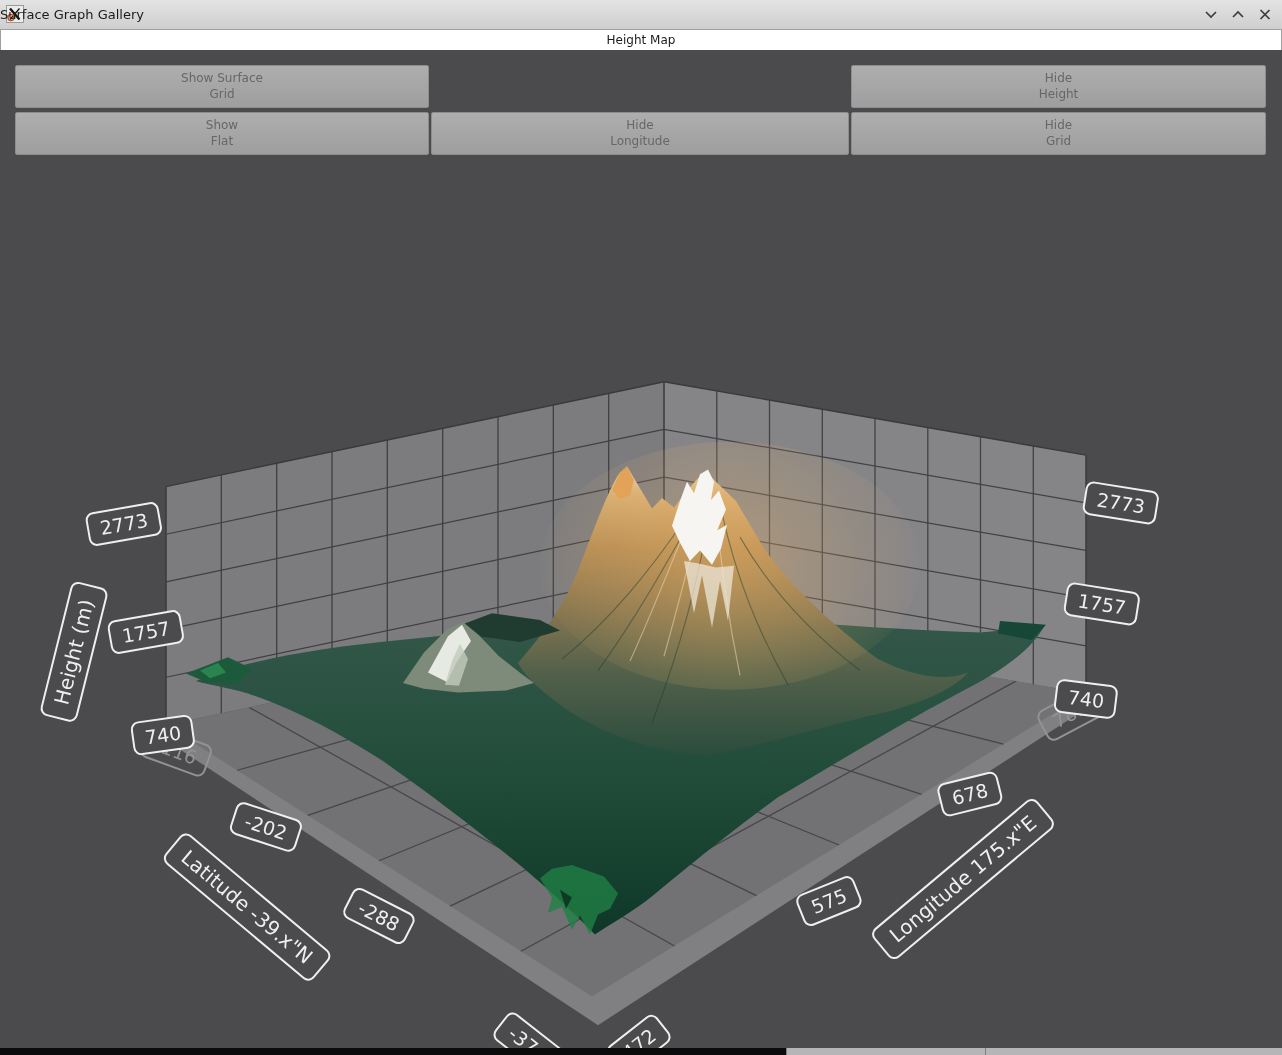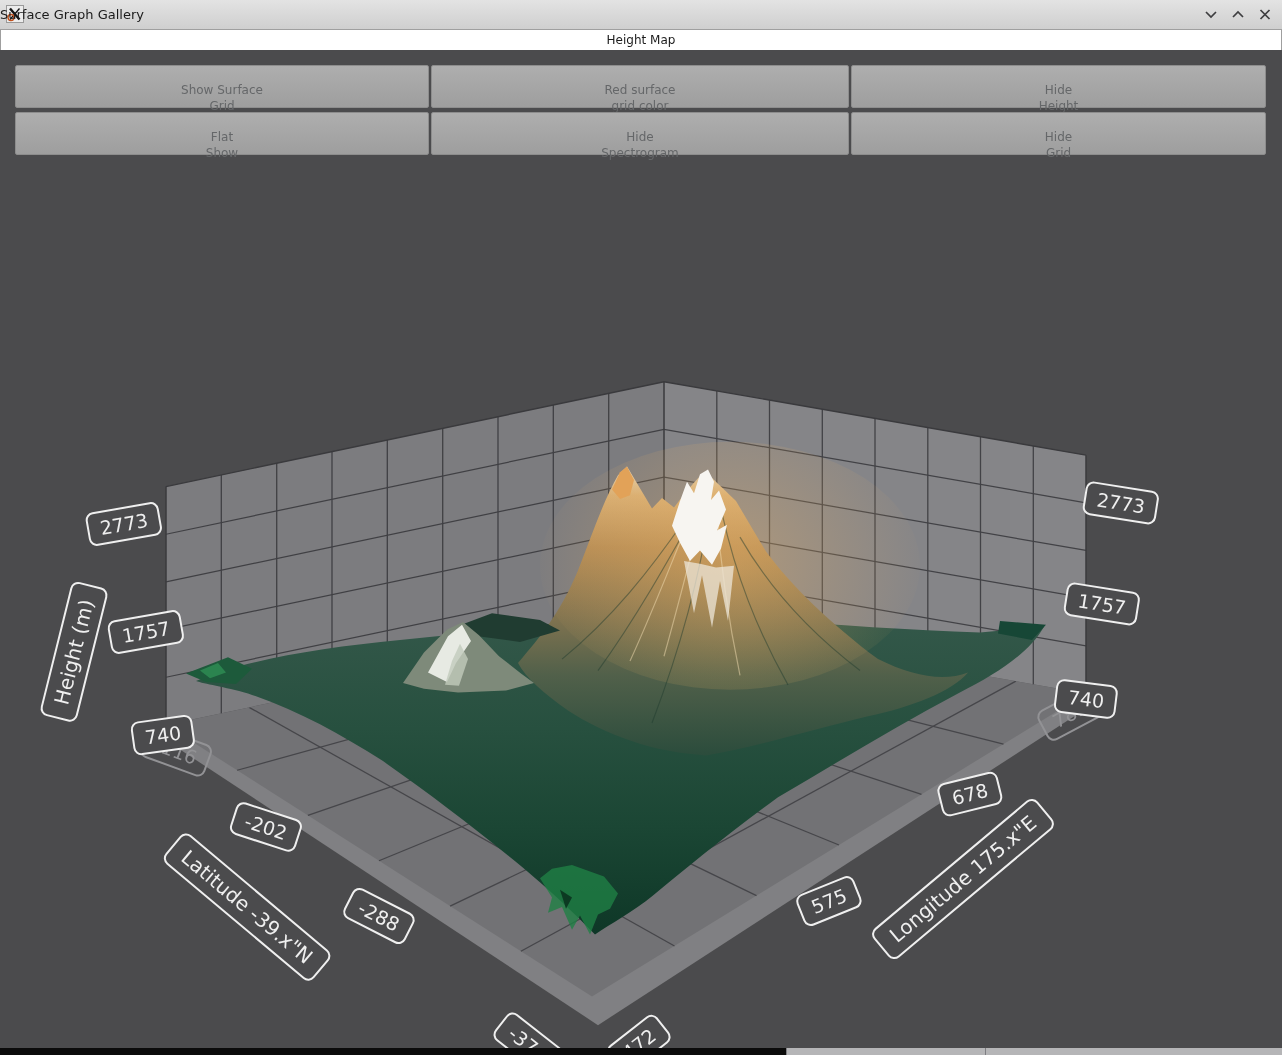--- a/index.html
+++ b/index.html
@@ -20,21 +20,21 @@
   .tab{flex:1;text-align:center;font-size:12px;line-height:20px;color:#1c1c1c;background:#ececec;
        border:1px solid #bdbdbd;border-bottom:1px solid #a6a6a6;box-sizing:border-box;}
   .tab.active{background:#ffffff;border:1px solid #9f9f9f;border-bottom:none;}
   
   .content{position:absolute;top:50px;left:0;right:0;bottom:7px;background:#4b4b4d;overflow:hidden;}
   .scene{position:absolute;top:0;left:0;}
   
   .ctrl-btn{position:absolute;box-sizing:border-box;height:43px;
             background:linear-gradient(#aeaeae,#9e9e9e);
             border:1px solid #8d8d8d;border-radius:2px;
-            color:#656769;font-size:12px;line-height:16px;text-align:center;padding-top:16px;}
+            color:#656769;font-size:12px;line-height:16px;text-align:center;padding-top:4px;}
   .ctrl-btn div{pointer-events:none;}
   .r1{top:15px}.r2{top:62px}
   .c1{left:15px;width:414px}.c2{left:431px;width:418px}.c3{left:851px;width:415px}
   
   .tick{position:absolute;transform:translate(-50%,-50%) rotate(var(--r,0deg));
         background:#4b4b4d;border:2px solid #efefef;border-radius:8px;color:#efefef;
         font-size:19px;padding:4px 11px;white-space:nowrap;z-index:3;}
   .tick.dim{border-color:#929295;color:#929295;background:transparent;z-index:2;}
   .tick.axis-title{font-size:20px;padding:5px 13px;}
   
@@ -207,35 +207,31 @@
         <path d="M540,918 L552,938 L548,954 L562,948 L572,972 L580,957 L590,977 L598,956 L610,950 L618,934
                  L604,916 L572,904 L552,908 Z" fill="#1f7f45" opacity="0.8"></path>
         <path d="M560,930 L566,950 L572,938 Z" fill="#0c3a22"></path>
       </g>
     </svg>
 
     <div class="ctrl-btn r1 c1">
       <div>Show Surface</div>
         <div>Grid</div>
     </div>
-    <div class="ctrl-btn r1 c2">
-      <div>Red surface</div>
-        <div>grid color</div>
-    </div>
     <div class="ctrl-btn r1 c3">
       <div>Hide</div>
         <div>Height</div>
     </div>
     <div class="ctrl-btn r2 c1">
-      <div>Flat</div>
-        <div>Show</div>
+      <div>Show</div>
+        <div>Flat</div>
     </div>
     <div class="ctrl-btn r2 c2">
       <div>Hide</div>
-        <div>Spectrogram</div>
+        <div>Longitude</div>
     </div>
     <div class="ctrl-btn r2 c3">
       <div>Hide</div>
         <div>Grid</div>
     </div>
 
     <div class="tick dim" style="left:176px;top:701px;--r:20deg">-116</div>
     <div class="tick dim" style="left:1070px;top:664px;--r:-28deg">781</div>
 
     <div class="tick" style="left:124px;top:474px;--r:-10deg">2773</div>

